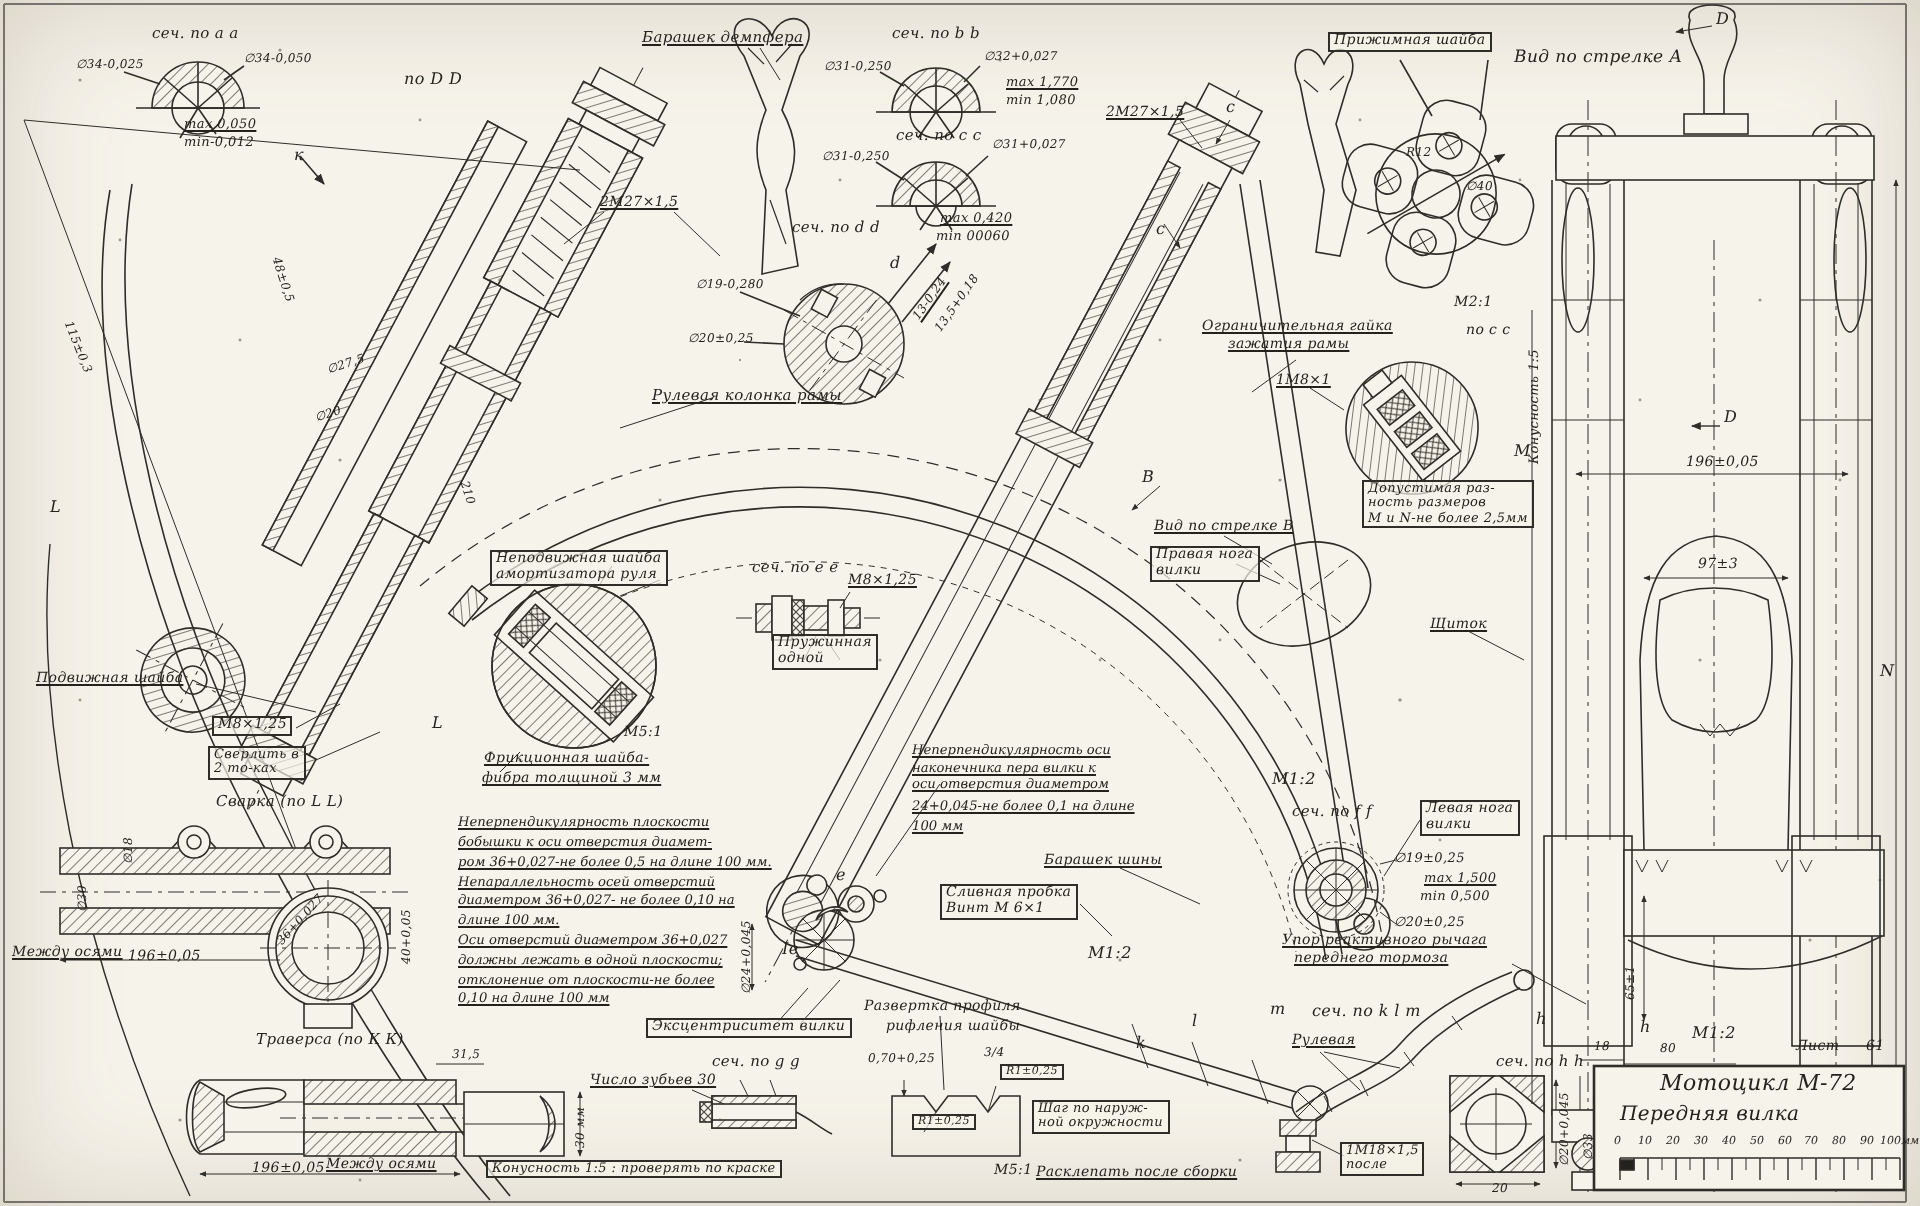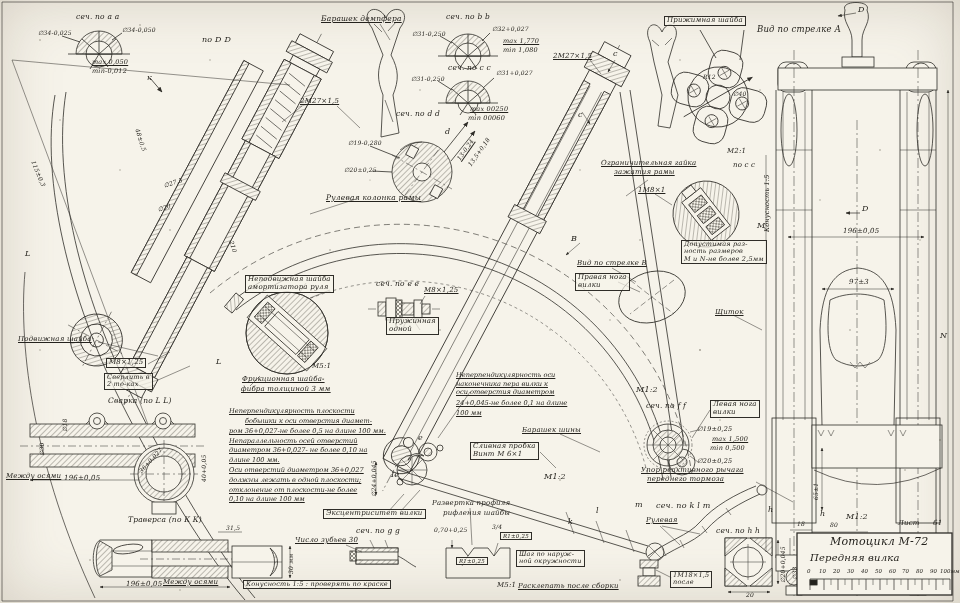--- a/index.html
+++ b/index.html
@@ -459,21 +459,21 @@
 
 <span class="lb s75" style="left:446px;top:13px">сеч. по b b</span>
 <span class="lb s6" style="left:412px;top:31px">∅31-0,250</span>
 <span class="lb s6" style="left:492px;top:26px">∅32+0,027</span>
 <span class="lb s65 u" style="left:503px;top:38px">max 1,770</span>
 <span class="lb s65" style="left:503px;top:47px">min 1,080</span>
 
 <span class="lb s75" style="left:448px;top:64px">сеч. по с с</span>
 <span class="lb s6" style="left:411px;top:76px">∅31-0,250</span>
 <span class="lb s6" style="left:496px;top:70px">∅31+0,027</span>
-<span class="lb s65 u" style="left:470px;top:106px">max 00250</span>
+<span class="lb s65 u" style="left:470px;top:106px">max 0,420</span>
 <span class="lb s65" style="left:468px;top:115px">min 00060</span>
 
 <span class="lb s75" style="left:396px;top:110px">сеч. по d d</span>
 <span class="lb s6" style="left:348px;top:140px">∅19-0,280</span>
 <span class="lb s6" style="left:344px;top:167px">∅20±0,25</span>
 <span class="lb s6 u r" style="left:456px;top:158px;transform:rotate(-55deg)">13-0,24</span>
 <span class="lb s6 r" style="left:467px;top:164px;transform:rotate(-55deg)">13,5+0,18</span>
 <span class="lb s8" style="left:445px;top:128px">d</span>
 
 <span class="lb u" style="left:300px;top:98px">2М27×1,5</span>
@@ -521,21 +521,21 @@
 <span class="lb u" style="left:424px;top:287px">М8×1,25</span>
 <div class="lb bx" style="left:386px;top:317px">
   <span>Пружинная</span>
   <span>одной</span>
 </div>
 <span class="lb" style="left:312px;top:363px">М5:1</span>
 <span class="lb u" style="left:242px;top:376px">Фрикционная шайба-</span>
 <span class="lb u" style="left:241px;top:386px">фибра толщиной 3 мм</span>
 
 <span class="lb nt u" style="left:229px;top:408px">Неперпендикулярность плоскости</span>
-<span class="lb nt u" style="left:245px;top:418px">бобышки к оси отверстия диамет-</span>
+<span class="lb nt u" style="left:229px;top:418px">бобышки к оси отверстия диамет-</span>
 <span class="lb nt u" style="left:229px;top:428px">ром 36+0,027-не более 0,5 на длине 100 мм.</span>
 <span class="lb nt u" style="left:229px;top:438px">Непараллельность осей отверстий</span>
 <span class="lb nt u" style="left:229px;top:447px">диаметром 36+0,027- не более  0,10 на</span>
 <span class="lb nt u" style="left:229px;top:457px">длине 100 мм.</span>
 <span class="lb nt u" style="left:229px;top:467px">Оси отверстий  диаметром  36+0,027</span>
 <span class="lb nt u" style="left:229px;top:477px">должны лежать в одной плоскости;</span>
 <span class="lb nt u" style="left:229px;top:487px">отклонение  от плоскости-не более</span>
 <span class="lb nt u" style="left:229px;top:496px">0,10 на длине 100 мм</span>
 
 <span class="lb bx" style="left:323px;top:509px">Эксцентриситет вилки</span>
@@ -585,21 +585,21 @@
 <span class="lb s65" style="left:697px;top:458px">∅20±0,25</span>
 <span class="lb u" style="left:641px;top:467px">Упор реактивного рычага</span>
 <span class="lb u" style="left:647px;top:476px">переднего тормоза</span>
 
 <span class="lb s8" style="left:656px;top:502px">сеч. по k l m</span>
 <span class="lb u" style="left:646px;top:517px">Рулевая</span>
 <div class="lb bx s65" style="left:670px;top:571px">
   <span>1М18×1,5</span>
   <span>после</span>
 </div>
-<span class="lb s75" style="left:716px;top:527px">сеч. по h h</span>
+<span class="lb s75" style="left:748px;top:527px">сеч. по h h</span>
 <span class="lb s6 r" style="left:780px;top:583px;transform:rotate(-90deg)">∅20+0,045</span>
 <span class="lb s6 r" style="left:792px;top:580px;transform:rotate(-90deg)">∅33</span>
 <span class="lb s6" style="left:746px;top:592px">20</span>
 
 <span class="lb s8" style="left:768px;top:506px">h</span>
 <span class="lb s8" style="left:820px;top:510px">h</span>
 <span class="lb s6" style="left:797px;top:521px">18</span>
 <span class="lb s6" style="left:830px;top:522px">80</span>
 <span class="lb s6 r" style="left:813px;top:500px;transform:rotate(-90deg)">65±1</span>
 <span class="lb" style="left:843px;top:228px">196±0,05</span>

